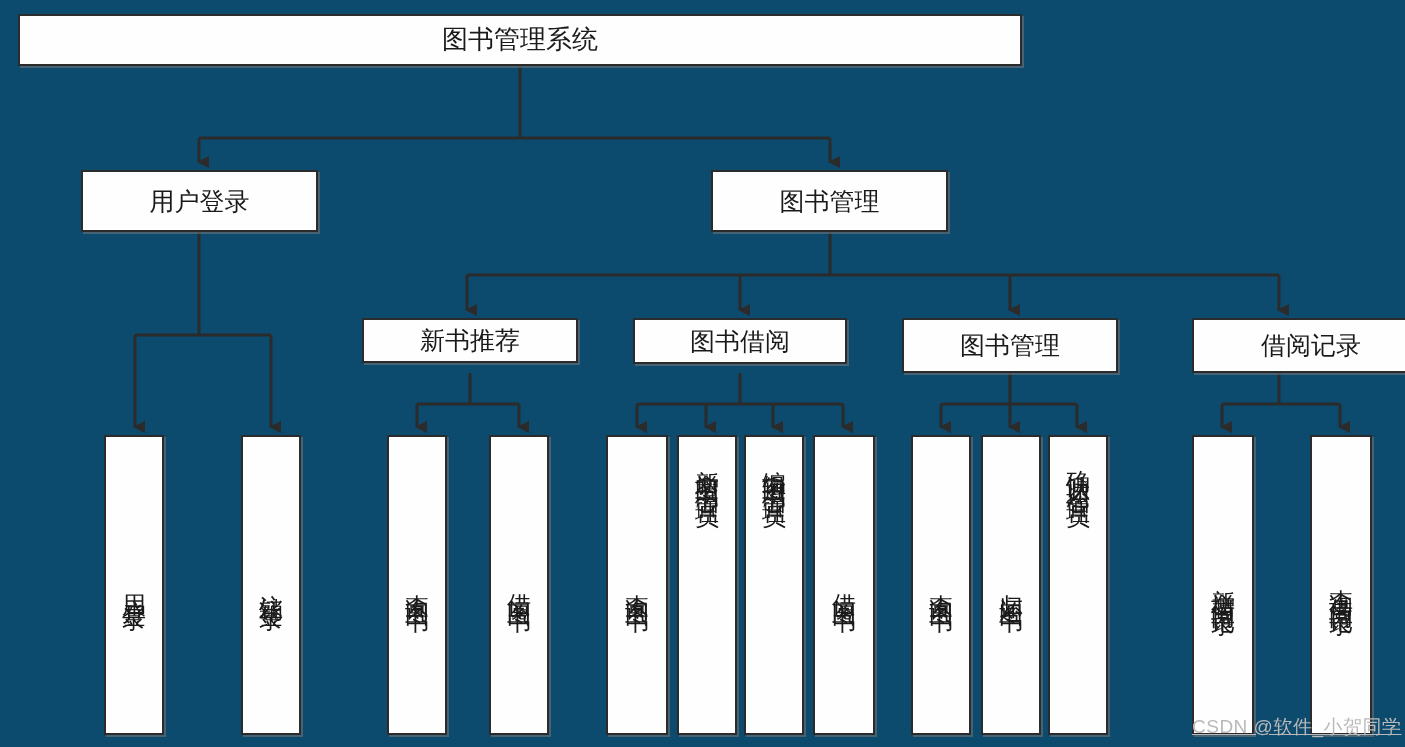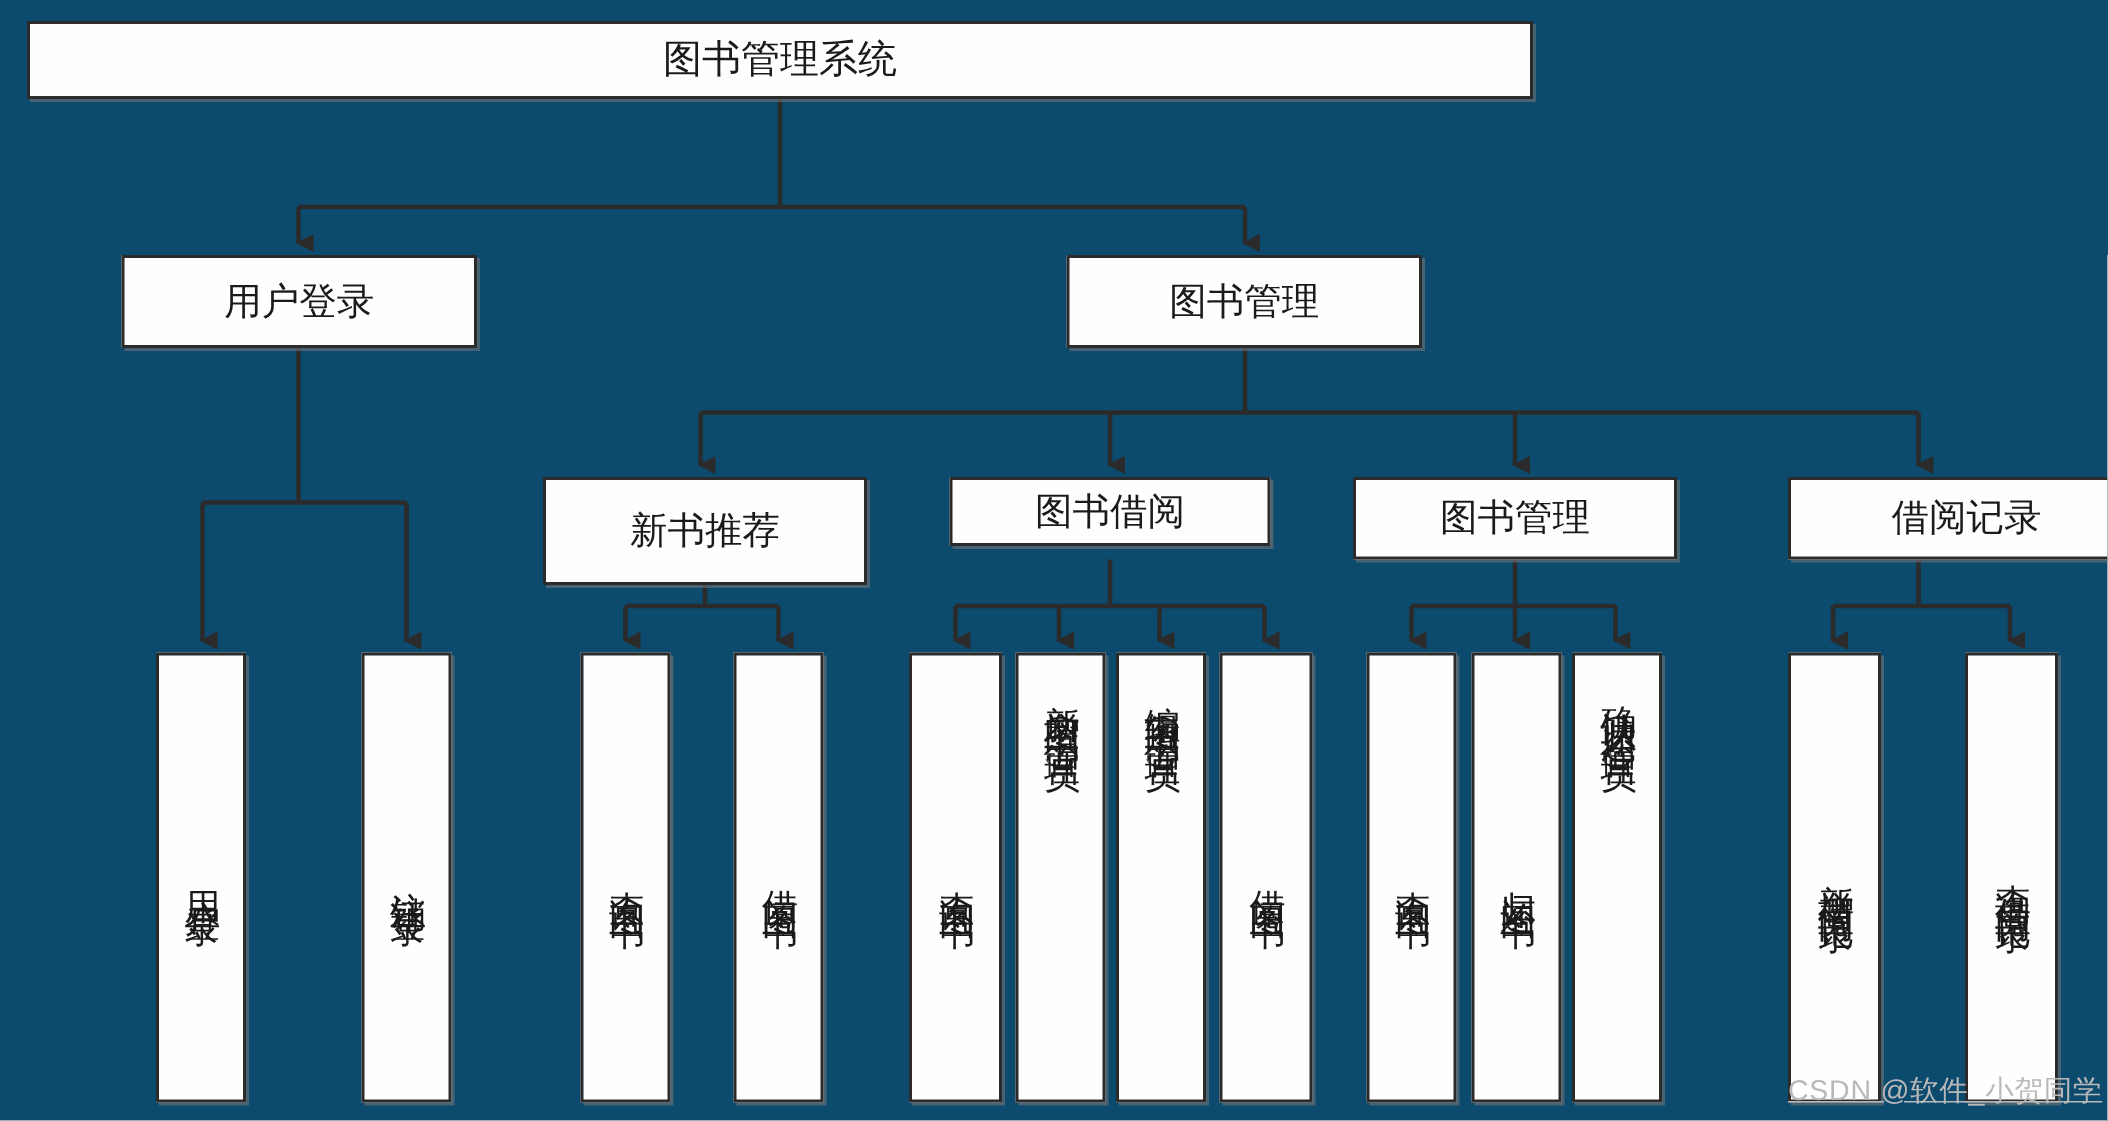--- a/index.html
+++ b/index.html
@@ -136,21 +136,21 @@
     <span class="label">图书管理系统</span>
   </div>
 
   <div class="node horiz shadowed" style="left:81px; top:170px; width:237px; height:62px;">
     <span class="label">用户登录</span>
   </div>
   <div class="node horiz shadowed" style="left:711px; top:170px; width:237px; height:62px;">
     <span class="label">图书管理</span>
   </div>
 
-  <div class="node horiz shadowed" style="left:362px; top:318px; width:216px; height:72px;">
+  <div class="node horiz shadowed" style="left:362px; top:318px; width:216px; height:45px;">
     <span class="label">新书推荐</span>
   </div>
   <div class="node horiz shadowed" style="left:633px; top:318px; width:214px; height:46px;align-items:center;">
     <span class="label">图书借阅</span>
   </div>
   <div class="node horiz shadowed" style="left:902px; top:318px; width:216px; height:55px;">
     <span class="label">图书管理</span>
   </div>
   <div class="node horiz shadowed" style="left:1192px; top:318px; width:238px; height:55px;">
     <span class="label">借阅记录</span>

